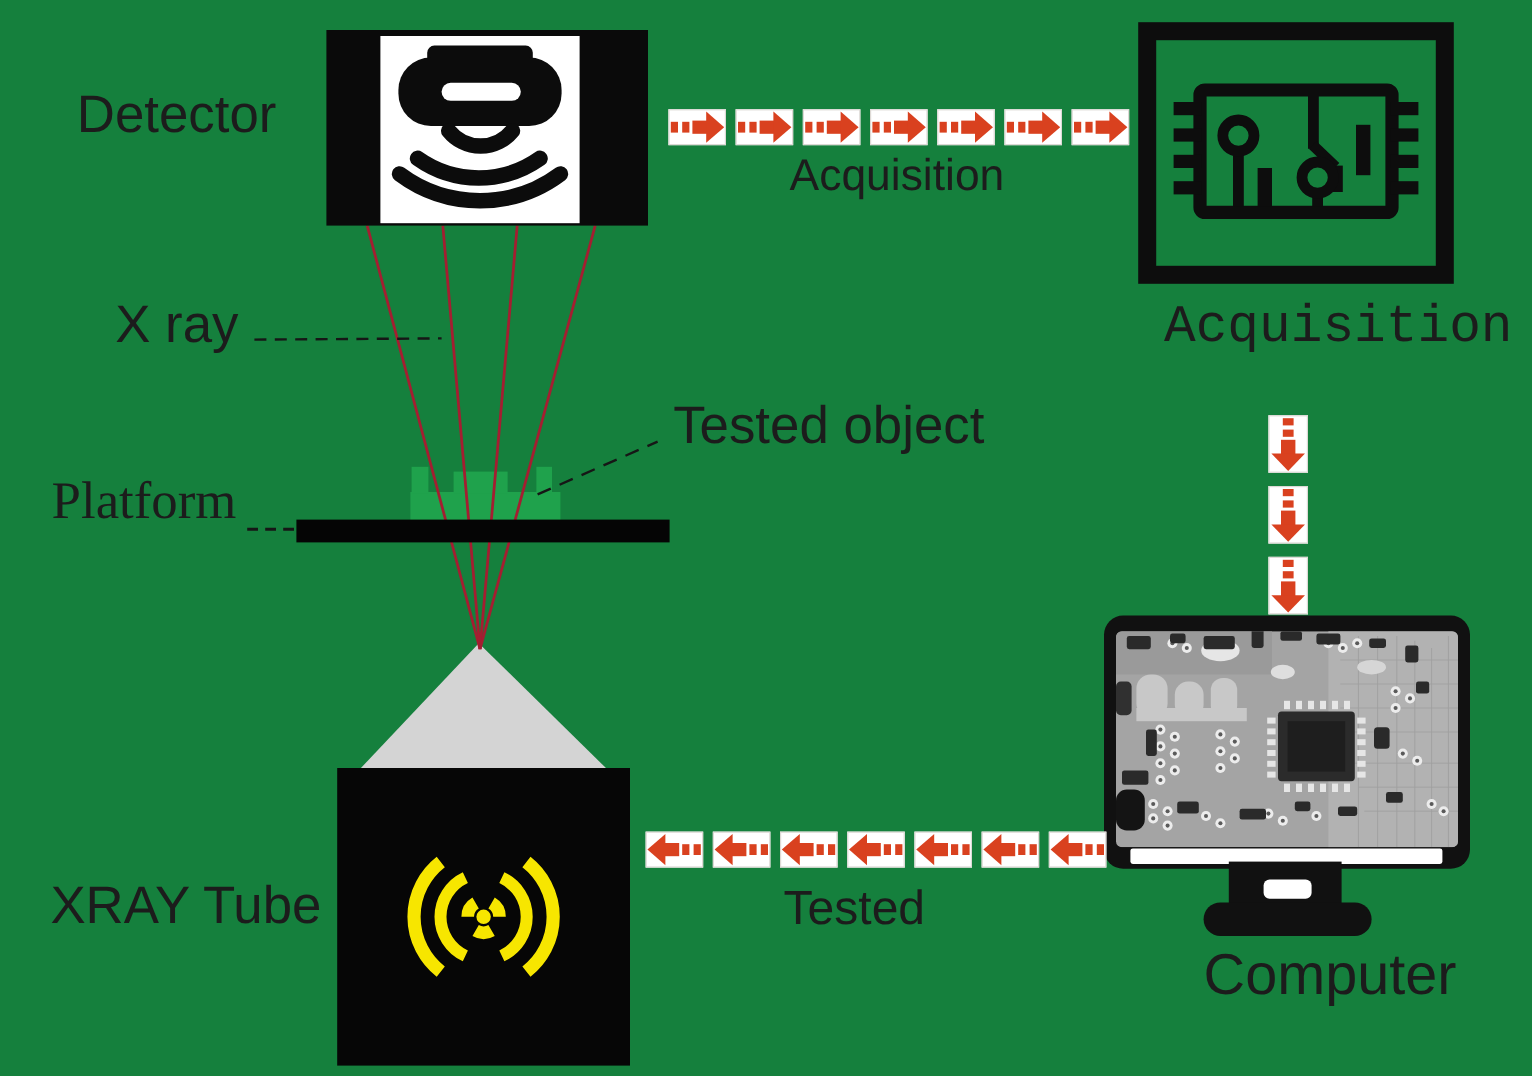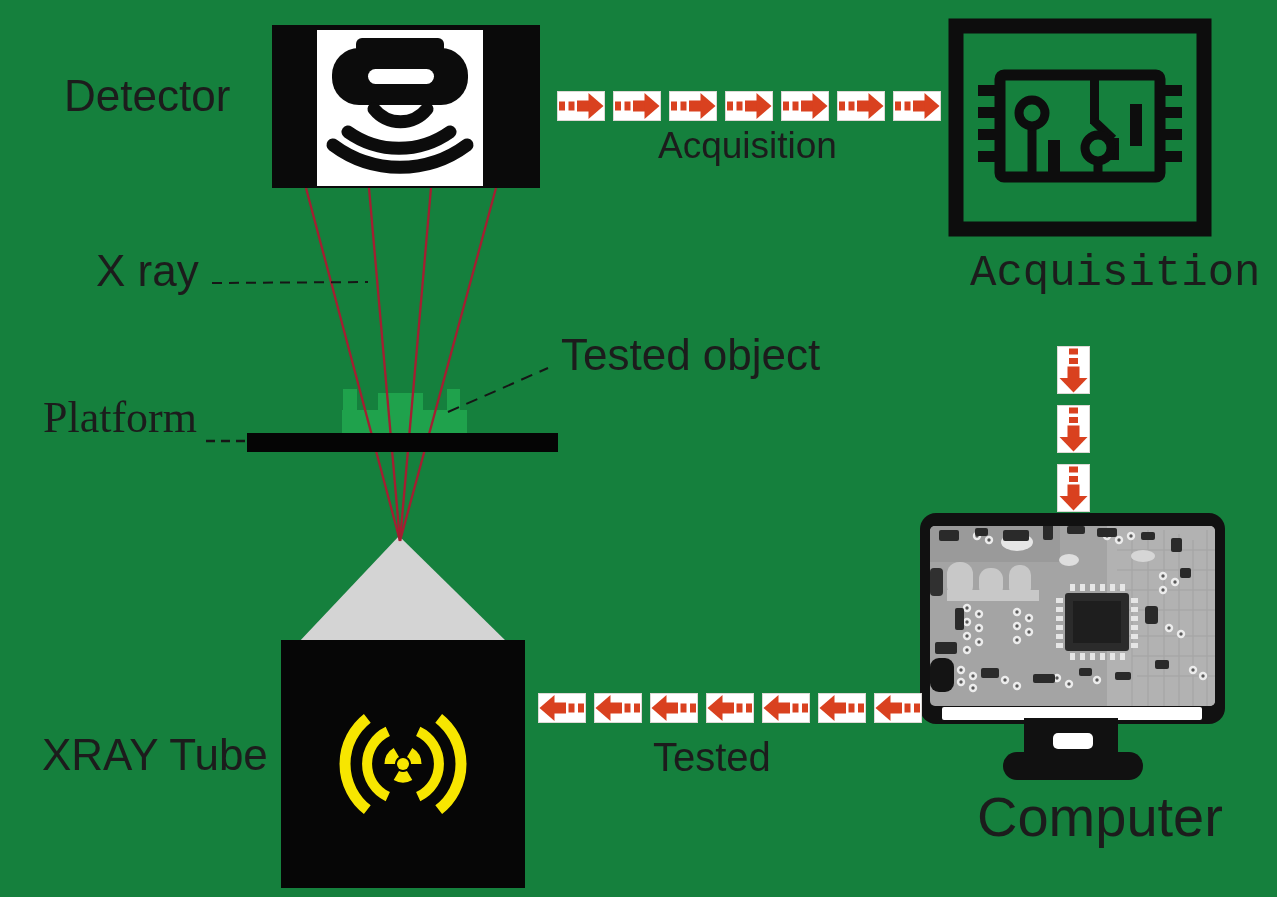--- a/index.html
+++ b/index.html
@@ -367,15 +367,15 @@
     </div>
 
   <div class="label lbl-z" style="left:64px;top:74px;font-size:44px;">Detector</div>
   <div class="label lbl-z" style="left:96px;top:249px;font-size:44px;">X ray</div>
   <div class="label lbl-z" style="left:43px;top:396px;font-size:44px;font-family:Liberation Serif, serif;">Platform</div>
   <div class="label lbl-z" style="left:561px;top:333px;font-size:44px;">Tested object</div>
   <div class="label lbl-z" style="left:42px;top:733px;font-size:44px;">XRAY Tube</div>
   <div class="label lbl-z" style="left:658px;top:127px;font-size:37px;">Acquisition</div>
   <div class="label lbl-z" style="left:970px;top:251px;font-size:44px;font-family:Liberation Mono, monospace;">Acquisition</div>
   <div class="label lbl-z" style="left:653px;top:737px;font-size:40px;">Tested</div>
-  <div class="label lbl-z" style="left:977px;top:789px;font-size:56px;">Computer</div>
+  <div class="label lbl-z" style="left:1003px;top:789px;font-size:48px;">Computer</div>
 
 </div>
 
 </body></html>

